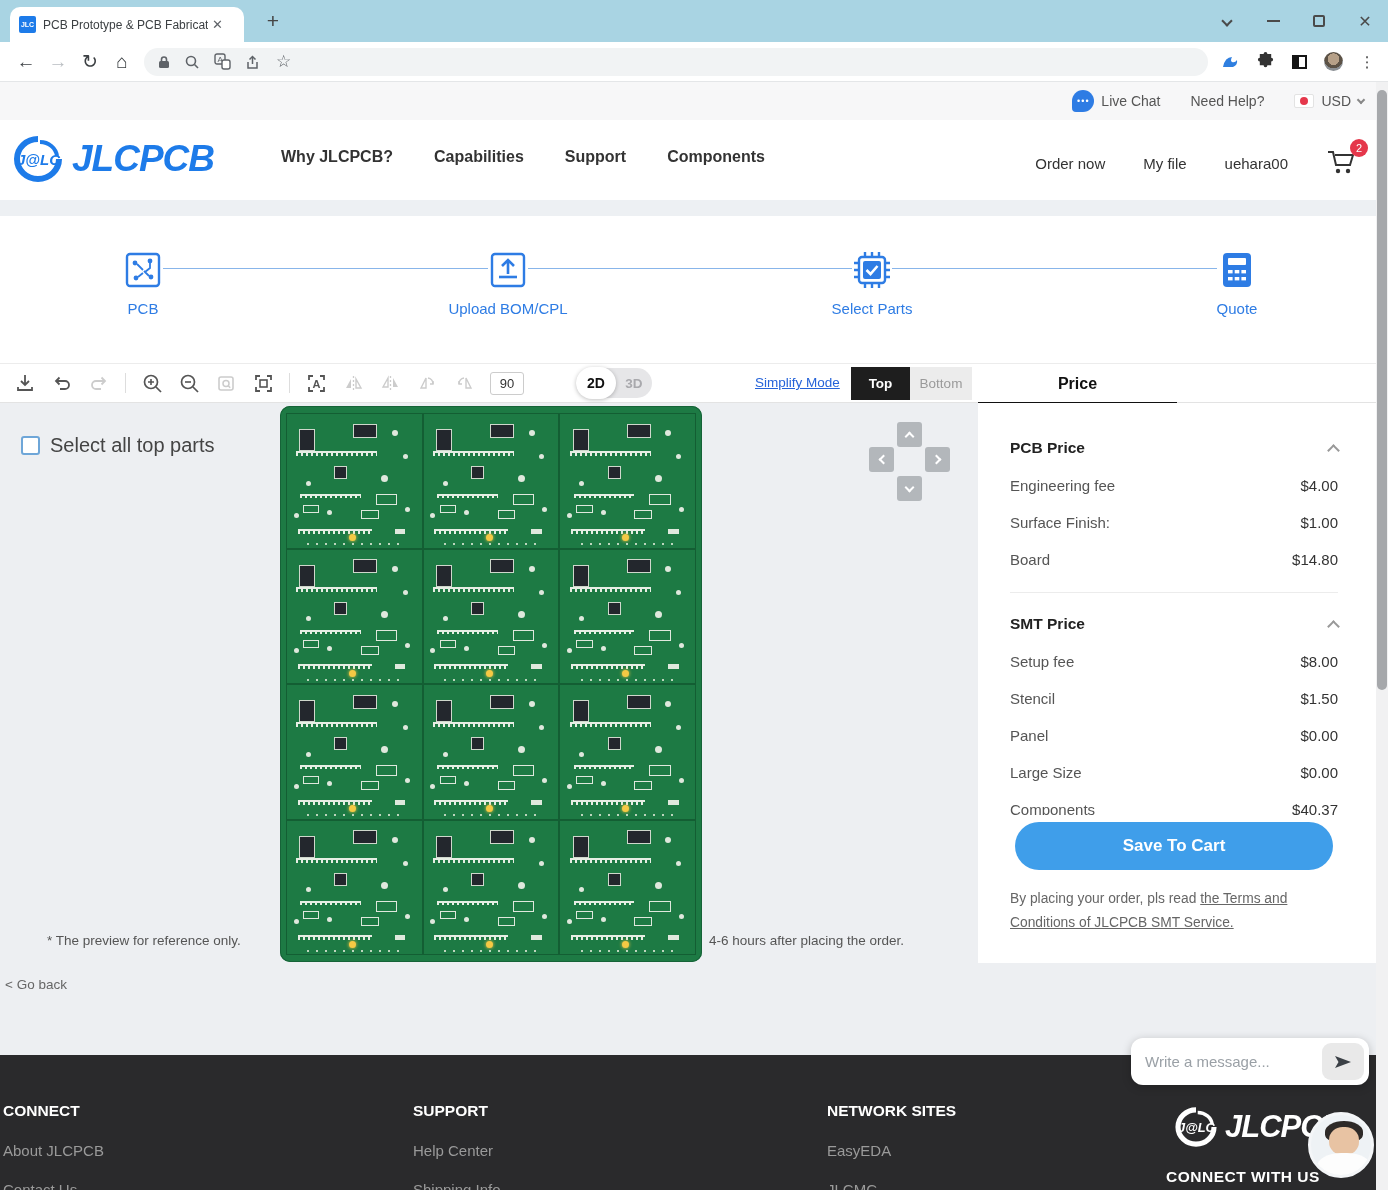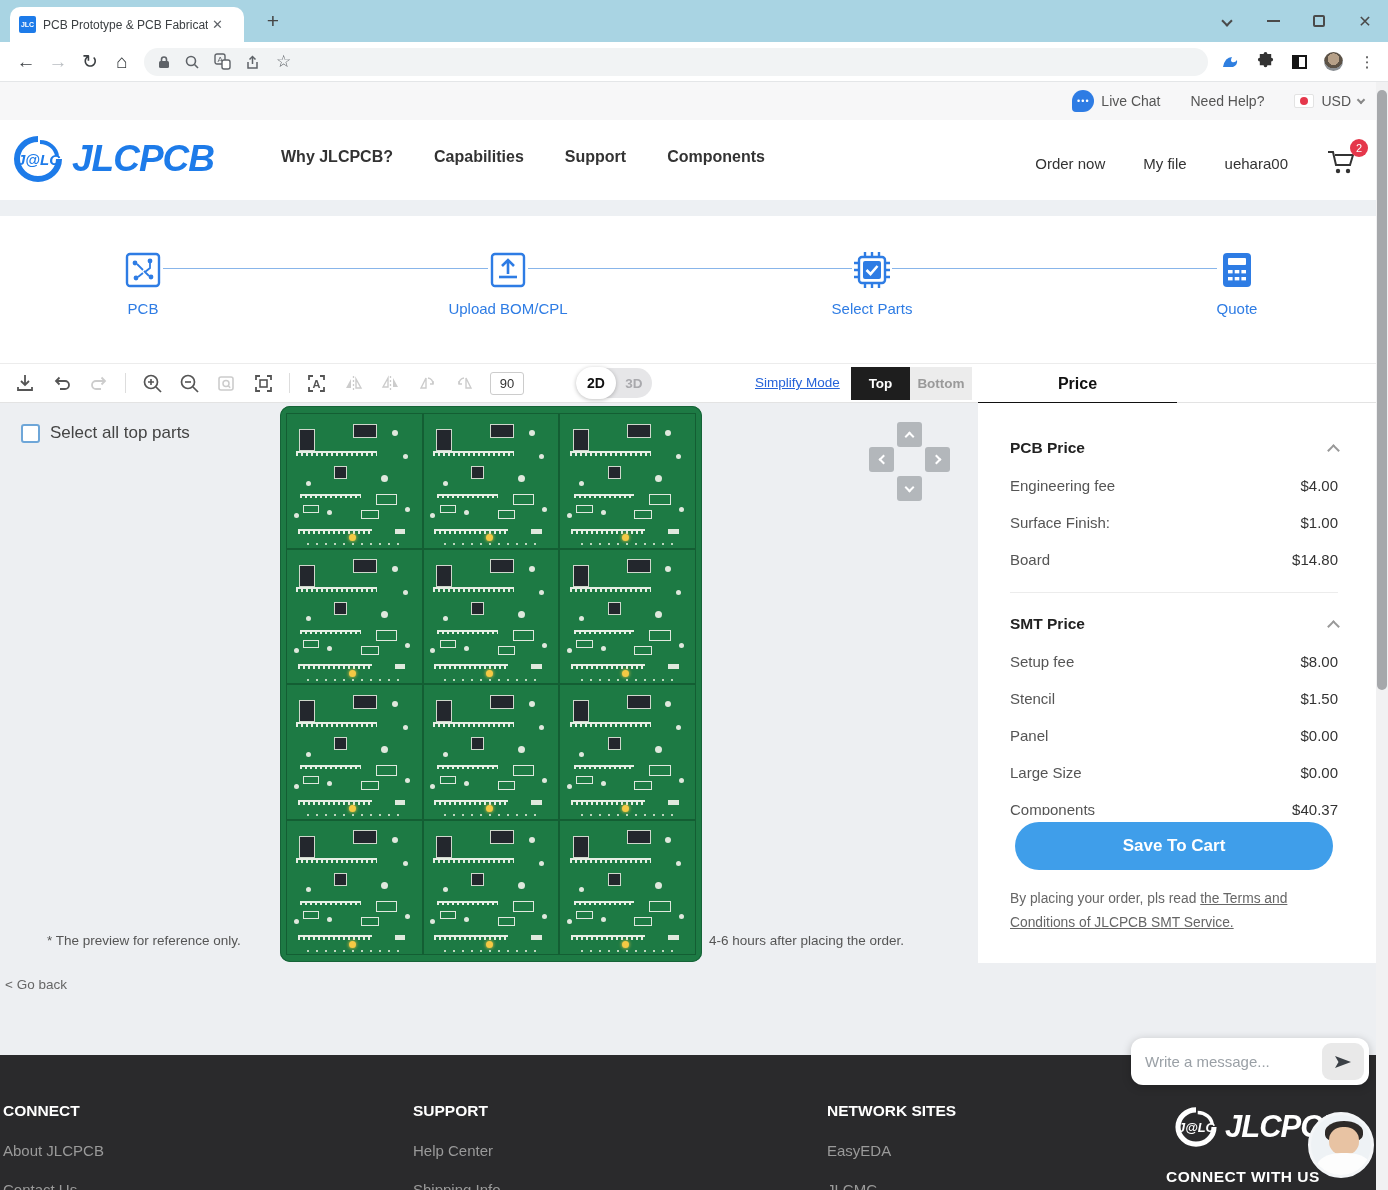--- a/index.html
+++ b/index.html
@@ -77,31 +77,31 @@
                color:#333; font-family:"Liberation Sans",sans-serif; }
   .toggle-23d { position:absolute; left:576px; top:4px; width:76px; height:30px; background:#e6e6e8; border-radius:16px;
                 display:flex; align-items:center; }
   .t23-active { width:40px; height:32px; margin-top:-1px; background:#fff; border-radius:17px; box-shadow:0 1px 4px rgba(0,0,0,.25);
                 display:flex; align-items:center; justify-content:center; font-size:14px; font-weight:bold; color:#111; }
   .t23-idle { flex:1; text-align:center; font-size:13.5px; font-weight:bold; color:#a9a9ad; }
   .simplify { position:absolute; left:755px; top:11px; font-size:13.5px; color:#2563d9; text-decoration:underline; }
   .seg-topbot { position:absolute; left:851px; top:3px; display:flex; height:33px; }
   .seg { display:flex; align-items:center; justify-content:center; font-size:13.5px; }
   .seg.on { width:59px; background:#1e1e1e; color:#fff; font-weight:bold; }
-  .seg.off { width:62px; background:#ececec; color:#9a9a9a;font-weight:bold; }
+  .seg.off { width:62px; background:#ececec; color:#9a9a9a; }
   .panel-tabs { position:absolute; left:978px; top:0; width:398px; height:39px; display:flex; }
   .ptab { width:199px; display:flex; align-items:center; justify-content:center; font-size:16px; }
   .ptab.on { color:#111; font-weight:bold; }
   .ptab.off { color:#b9b9bd; }
   .ptab-underline { position:absolute; left:0; bottom:-1px; width:199px; height:2px; background:#111; }
   
   .lower { position:absolute; left:0; top:403px; width:1388px; height:652px; background:#edeff2; }
   .selectall { position:absolute; left:21px; top:20px; display:flex; align-items:center; gap:10px; }
   .checkbox { width:19px; height:19px; background:#fff; border:2px solid #6ea6d8; border-radius:3px; }
-  .selectall span { font-size:17px; color:#444; }
+  .selectall span { font-size:20px; color:#444;margin-top:11px; }
   .note { position:absolute; top:530px; font-size:13.5px; color:#555; white-space:nowrap; }
   .note-left { left:47px; }
   .note-right { left:709px; }
   .goback { position:absolute; left:5px; top:574px; font-size:13.5px; color:#666; }
   .arrowpad-btn { position:absolute; width:25px; height:25px; background:#b3b7bb; border-radius:3px;
                   display:flex; align-items:center; justify-content:center; }
   .arrowpad-btn .chev { width:7px; height:7px; border-color:#fff; }
   
   .pcb-board { position:absolute; left:280px; top:3px; width:422px; height:556px; background:#1d7a44;
                border-radius:10px; padding:7px 6px; display:grid; grid-template-columns:repeat(3,1fr);

